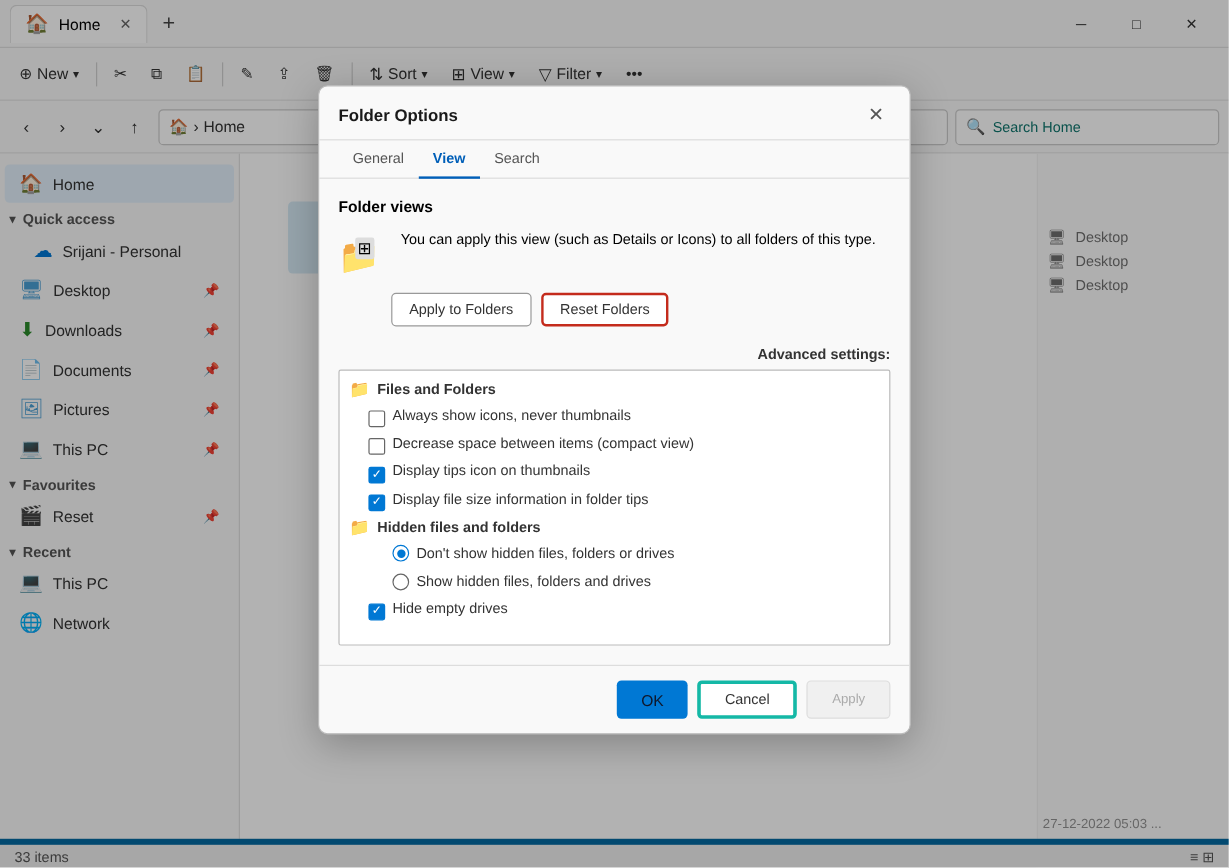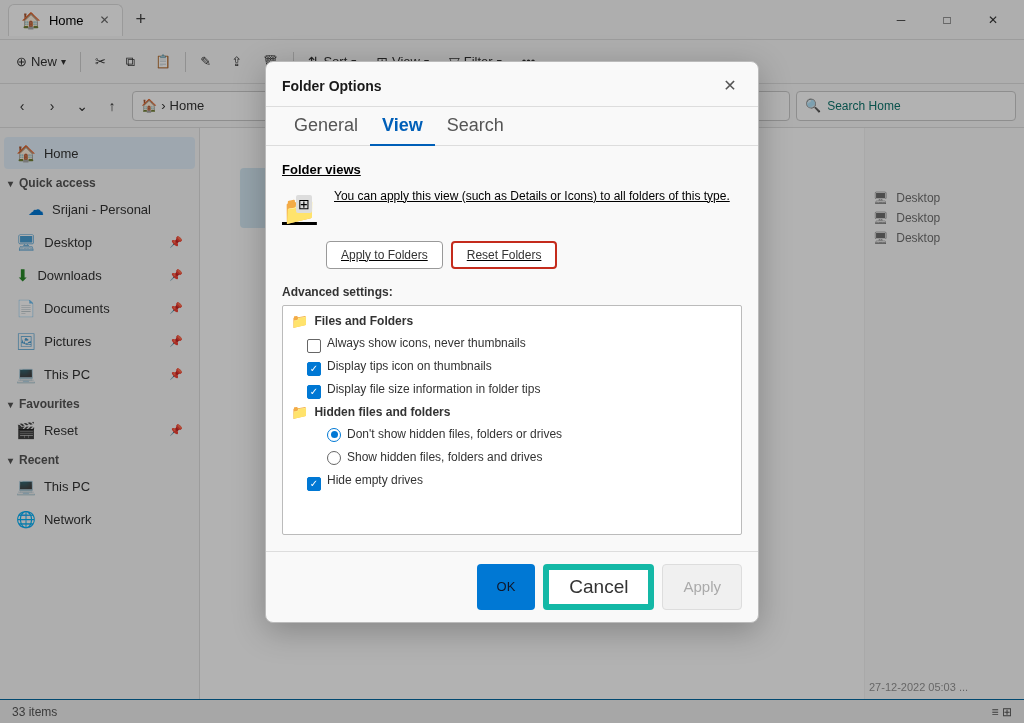--- a/index.html
+++ b/index.html
@@ -75,21 +75,21 @@
     .pin-icon { margin-left: auto; color: #888; font-size: 11px; }
 
     
     .content {
       flex: 1; background: #fff; position: relative; overflow: hidden;
     }
     .content-inner { padding: 12px; opacity: 0.5; }
 
     
     .status-bar {
-      height: 24px; background: #f0f0f0; border-top: 1px solid #0369a1;
+      height: 24px; background: #f0f0f0; border-top: 5px solid #0369a1;
       display: flex; align-items: center; padding: 0 12px; font-size: 12px; color: #555;
       position: absolute; bottom: 0; width: 100%;
     }
 
     
     .modal-overlay {
       position: absolute; top: 0; left: 0; width: 100%; height: 100%;
       background: rgba(0,0,0,0.3); z-index: 100;
       display: flex; align-items: center; justify-content: center;
     }
@@ -105,40 +105,40 @@
     .dialog-title { font-size: 14px; font-weight: 600; color: #1a1a1a; }
     .dialog-close {
       width: 24px; height: 24px; border: none; background: transparent;
       border-radius: 4px; cursor: pointer; font-size: 16px; color: #555;
       display: flex; align-items: center; justify-content: center;
     }
     .dialog-tabs {
       display: flex; gap: 0; padding: 0 16px; border-bottom: 1px solid #ddd;
     }
     .dialog-tab {
-      padding: 8px 12px; cursor: pointer; font-size: 18px; color: #555;
+      padding: 8px 12px; cursor: pointer; font-size: 12px; color: #555;
       border-bottom: 2px solid transparent; margin-bottom: -1px;
     }
     .dialog-tab.active { color: #005fb8; border-bottom-color: #005fb8; font-weight: 600; }
     .dialog-body { padding: 16px; }
-    .folder-views-section { margin-bottom: 16px; text-decoration: underline; }
+    .folder-views-section { margin-bottom: 16px; }
     .folder-views-header { font-size: 13px; font-weight: 600; margin-bottom: 10px; }
     .folder-views-content {
       display: flex; align-items: flex-start; gap: 12px; margin-bottom: 12px;
     }
     .folder-views-text { font-size: 12px; color: #000000; line-height: 1.5; flex: 1; }
     .folder-views-buttons { display: flex; gap: 8px; padding-left: 44px; }
     .btn-outline {
       padding: 5px 14px; border: 1px solid #999; background: #fff;
       border-radius: 4px; cursor: pointer; font-size: 12px; color: #333;
     }
     .btn-outline.highlight {
       border: 2px solid #c42b1c; color: #333;
     }
-    .adv-label { font-size: 12px; color: #333; margin-bottom: 6px; font-weight: 600; }
+    .adv-label { font-size: 12px; color: #333; margin-bottom: 6px; font-weight: 600; text-align: right; }
     .adv-list-container {
       border: 1px solid #bbb; background: #fff; height: 230px; overflow-y: auto;
       border-radius: 2px; font-size: 12px;
     }
     .adv-list { padding: 4px 0; }
     .adv-group-header {
       display: flex; align-items: center; gap: 6px; padding: 3px 8px;
       font-weight: 600; color: #333; background: transparent;
     }
     .folder-icon-sm { font-size: 14px; color: #e8a000; }
@@ -155,26 +155,26 @@
     .rb { width: 14px; height: 14px; border: 1px solid #666; display: inline-block; border-radius: 50%; background: #fff; flex-shrink: 0; }
     .rb.checked { border-color: #0078d4; background: #fff; position: relative; display: flex; align-items: center; justify-content: center; }
     .rb.checked::after { content: ''; width: 7px; height: 7px; background: #0078d4; border-radius: 50%; }
     .restore-btn-row { display: flex; justify-content: flex-end; margin-top: 8px; }
     .dialog-footer { display: flex; justify-content: flex-end; gap: 8px; padding: 12px 16px; border-top: 1px solid #ddd; }
     .btn-primary {
       padding: 6px 20px; background: #0078d4; color: #0f172a; border: none;
       border-radius: 4px; cursor: pointer; font-size: 13px;
     }
     .btn-secondary {
-      padding: 6px 20px; background: #fff; color: #333; border: 6px solid #14b8a6;
-      border-radius: 4px; cursor: pointer; font-size: 19px;
+      padding: 6px 20px; background: #fff; color: #333; border: 3px solid #14b8a6;
+      border-radius: 4px; cursor: pointer; font-size: 12px;
     }
     .btn-disabled {
       padding: 6px 20px; background: #f0f0f0; color: #aaa; border: 1px solid #ddd;
-      border-radius: 4px; cursor: default; font-size: 15px;
+      border-radius: 4px; cursor: default; font-size: 11px;
     }
 
     
     .adv-list-container::-webkit-scrollbar { width: 8px; }
     .adv-list-container::-webkit-scrollbar-track { background: #f5f5f5; }
     .adv-list-container::-webkit-scrollbar-thumb { background: #c0c0c0; border-radius: 4px; }
 
     
     .thumb-row { display: flex; gap: 12px; flex-wrap: wrap; padding: 8px; }
     .thumb-item { width: 80px; text-align: center; }
@@ -445,20 +445,24 @@
               <div class="adv-group-header">
                 <span class="folder-icon-sm">📁</span>
                 <span>Files and Folders</span>
               </div>
 
               <div class="adv-item">
                 <span class="cb"></span>
                 <span>Always show icons, never thumbnails</span>
               </div>
 
+              <div class="adv-item">
+                <span class="cb"></span>
+                <span>Decrease space between items (compact view)</span>
+              </div>
 
               <div class="adv-item">
                 <span class="cb checked">✓</span>
                 <span>Display tips icon on thumbnails</span>
               </div>
 
               <div class="adv-item">
                 <span class="cb checked">✓</span>
                 <span>Display file size information in folder tips</span>
               </div>

